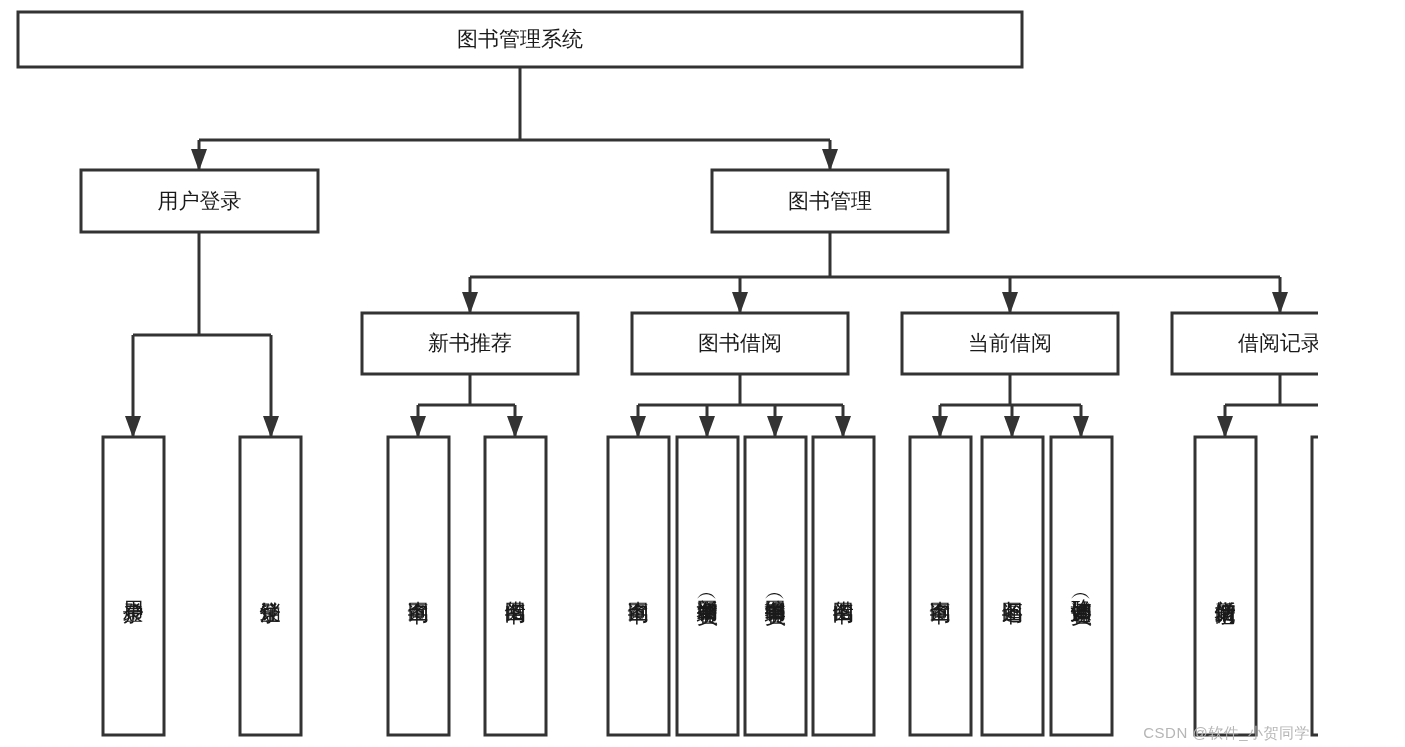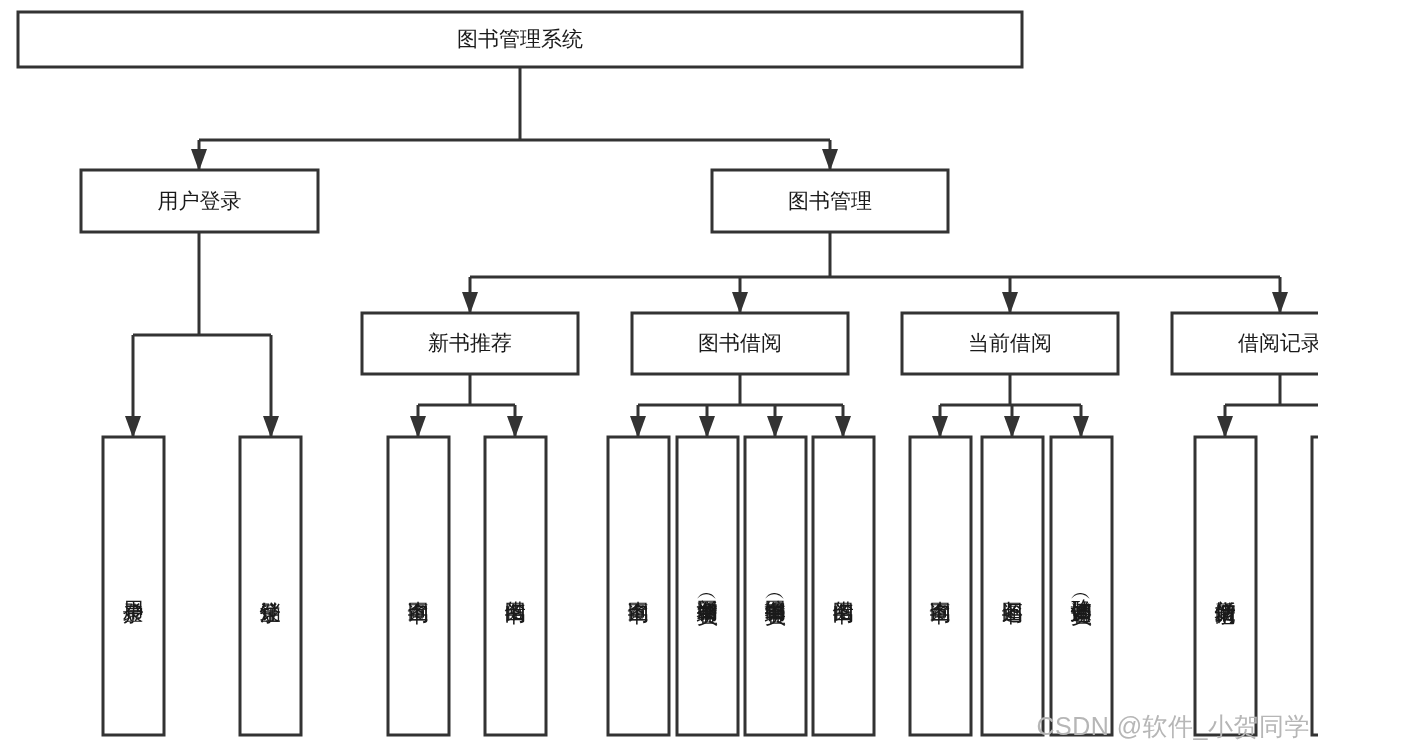--- a/index.html
+++ b/index.html
@@ -62,21 +62,21 @@
     line-height: 1.12;
     color: #1a1a1a;
     letter-spacing: 1px;
     pointer-events: none;
   }
   .watermark {
     position: absolute;
     right: 8px;
     bottom: 4px;
     font-family: "Liberation Sans", "DejaVu Sans", sans-serif;
-    font-size: 25px;
+    font-size: 15px;
     color: #b6b6b6;
     letter-spacing: 0.5px;
     white-space: nowrap;
   }
 </style>
 </head>
 <body>
 
 <div id="canvas">
 

